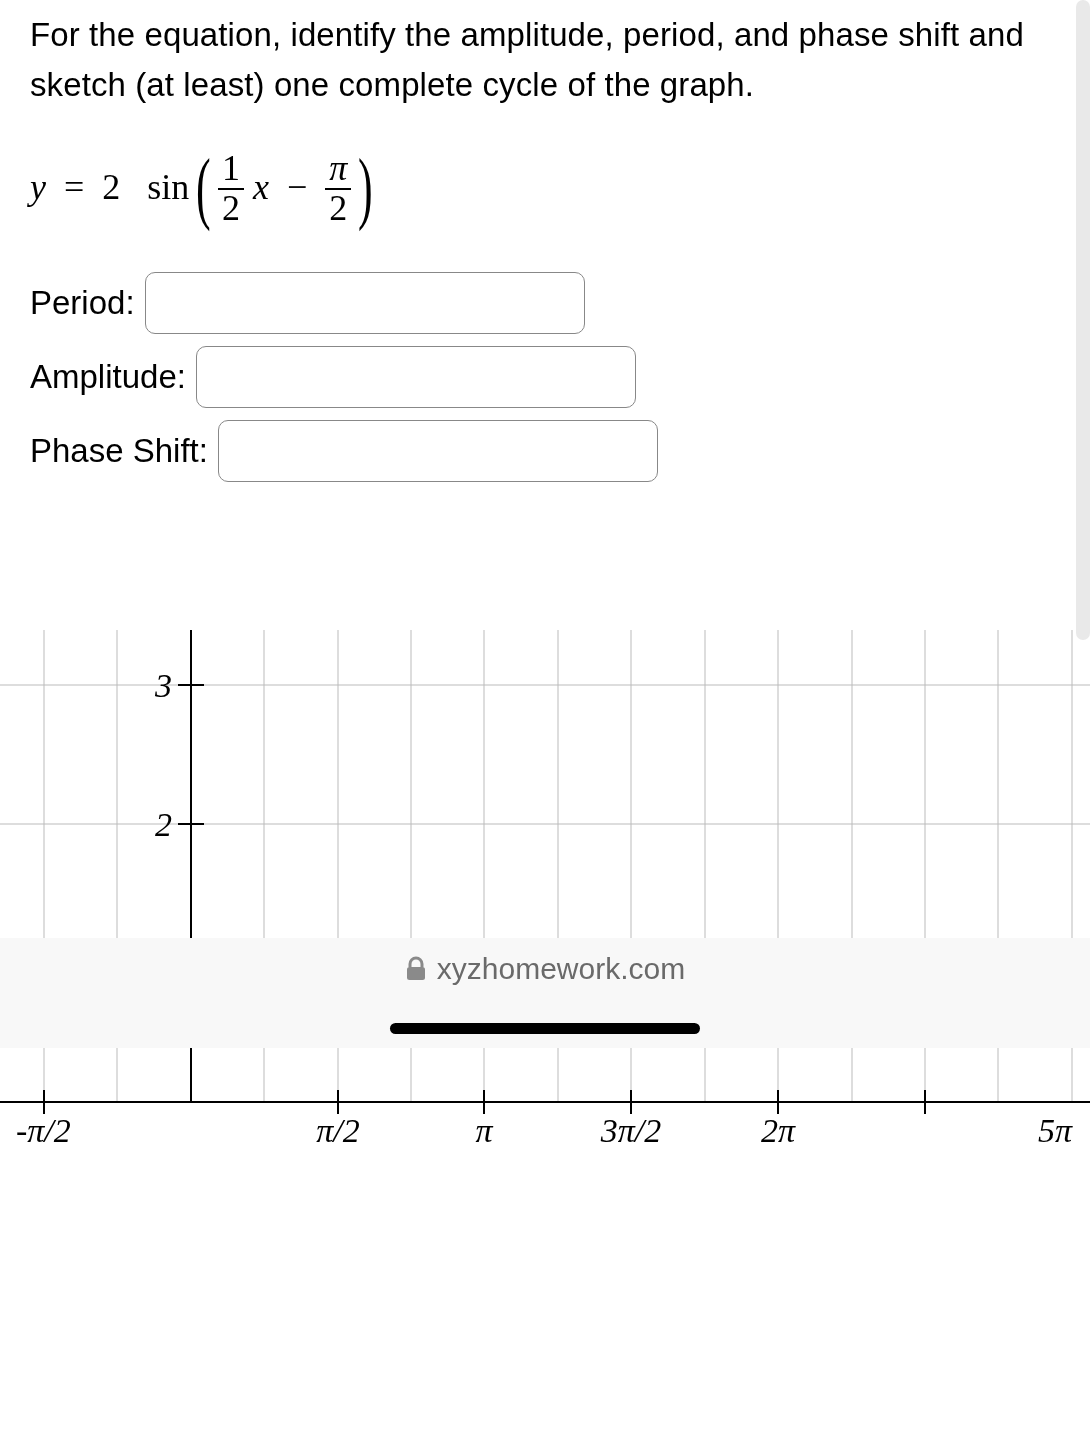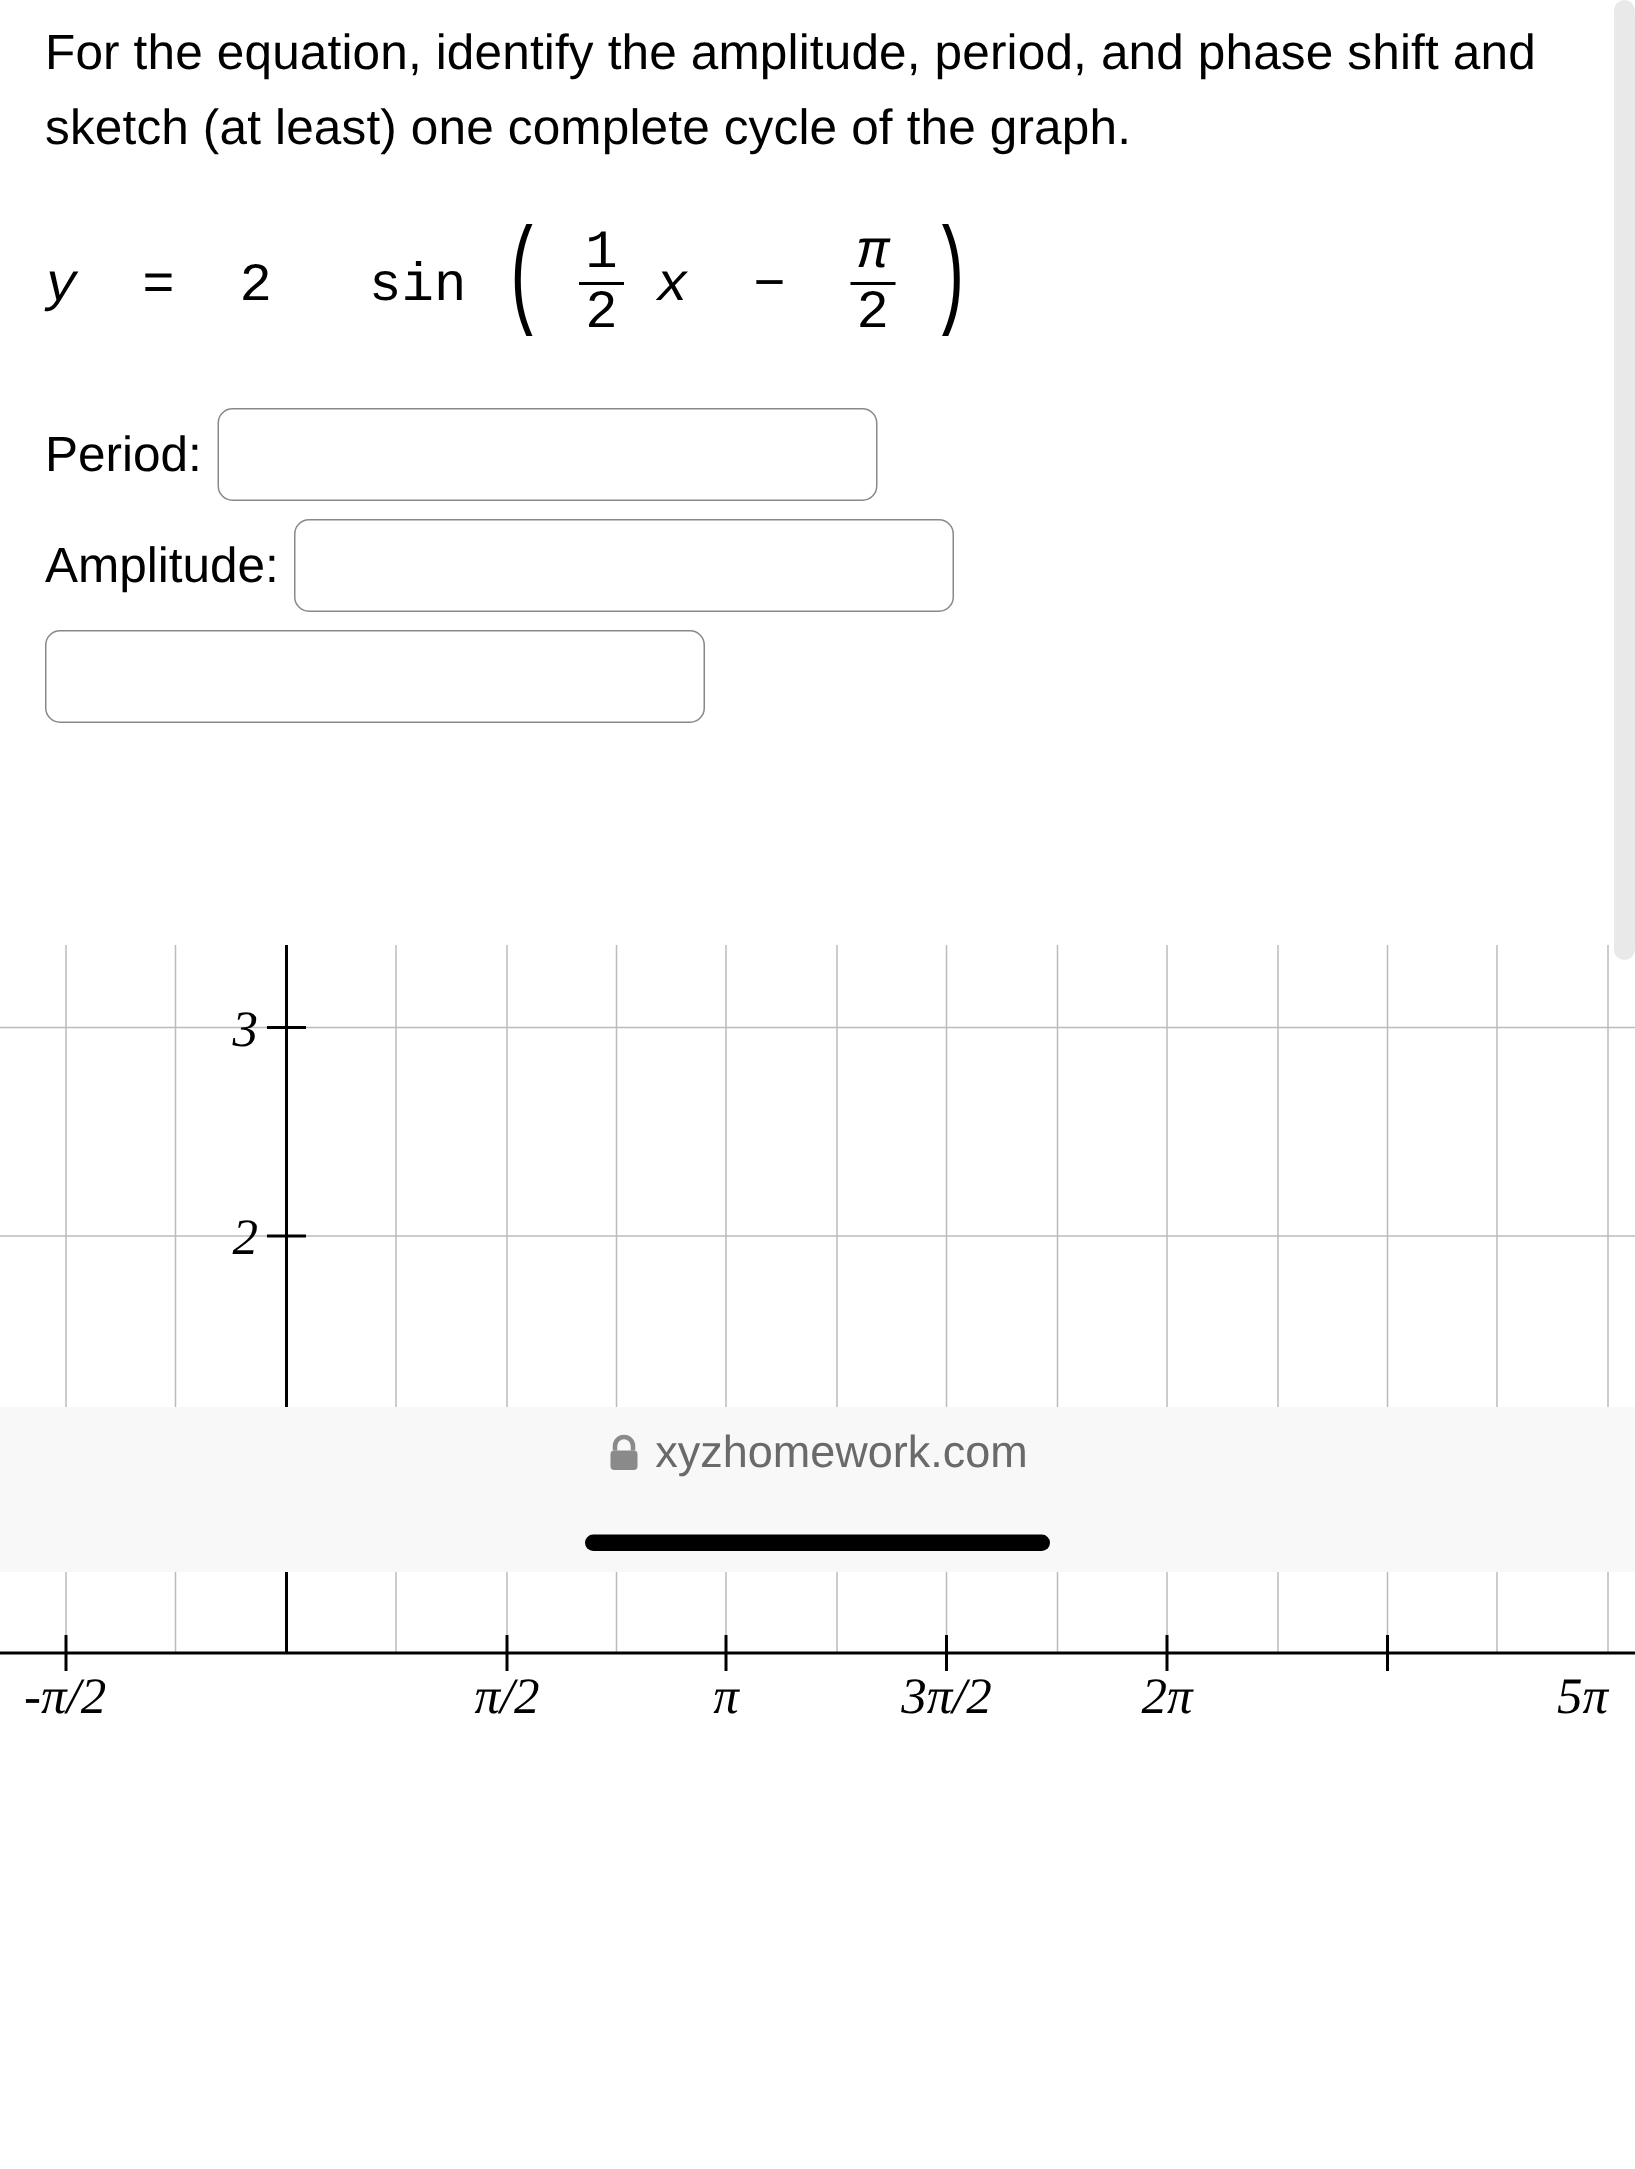--- a/index.html
+++ b/index.html
@@ -29,21 +29,21 @@
     border-radius: 7px;
   }
   .question-text {
     font-size: 33px;
     line-height: 1.52;
     letter-spacing: 0.1px;
     margin-bottom: 42px;
     padding-right: 6px;
   }
   .equation {
-    font-family: Liberation Mono, monospace;
+    font-family: Liberation Serif, serif;
     font-size: 36px;
     margin: 0 0 42px 0;
   }
   .equation .y, .equation .eq, .equation .two, .equation .sin {
     font-style: italic;
   }
   .paren {
     font-size: 80px;
     display: inline-block;
     vertical-align: middle;
@@ -178,20 +178,21 @@
 
   <div class="answer-row">
     <span class="answer-label">Period:</span>
     <input class="answer-input" value="" style="">
   </div>
   <div class="answer-row">
     <span class="answer-label">Amplitude:</span>
     <input class="answer-input" value="" style="">
   </div>
   <div class="answer-row">
+    <span class="answer-label">Phase Shift:</span>
     <input class="answer-input" value="" style="">
   </div>
 
   <div class="graph-area">
     <svg class="graph-svg" viewBox="0 0 1090 540">
       <g>
         <line class="gridline" x1="44" y1="0" x2="44" y2="472"></line>
         <line class="gridline" x1="117" y1="0" x2="117" y2="472"></line>
         <line class="gridline" x1="264" y1="0" x2="264" y2="472"></line>
         <line class="gridline" x1="338" y1="0" x2="338" y2="472"></line>

